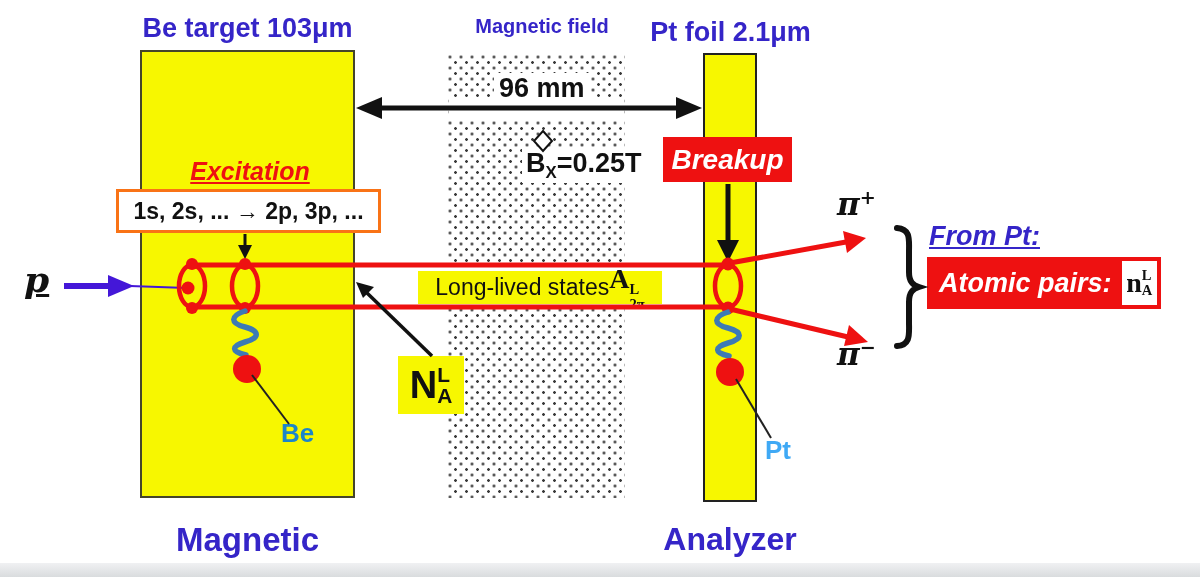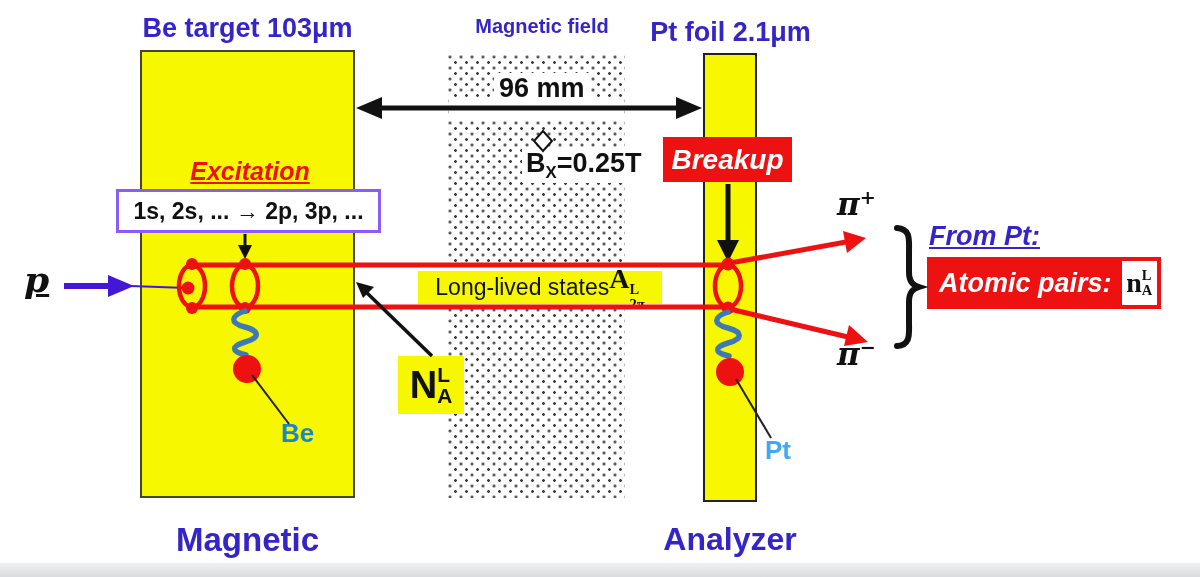--- a/index.html
+++ b/index.html
@@ -31,21 +31,21 @@
     display:inline-flex; flex-direction:column; align-items:flex-start;
     font-size:0.52em; line-height:1.02; vertical-align:-0.42em; font-weight:bold;
   }
   .pi { font-family:"DejaVu Serif", serif; font-style:italic; font-weight:bold; color:#111; font-size:31px; }
   .pi sup { font-size:0.62em; font-style:normal; }
   .box-breakup {
     background:#ee1111; color:#fff; font-weight:bold; font-style:italic;
     font-size:28px; display:flex; align-items:center; justify-content:center;
   }
   .box-transition {
-    background:#ffffff; border:3px solid #8b5cf6; box-sizing:border-box;
+    background:#ffffff; border:3px solid #f97316; box-sizing:border-box;
     display:flex; align-items:center; justify-content:center;
     font-weight:bold; font-size:23px; color:#111;
   }
   .band-longlived {
     background:#f7f700; display:flex; align-items:center; justify-content:center;
     font-size:23px; color:#111; 
   }
   .na-box {
     background:#f7f700; display:flex; align-items:center; justify-content:center;
     color:#111; font-weight:bold; font-size:38px;

